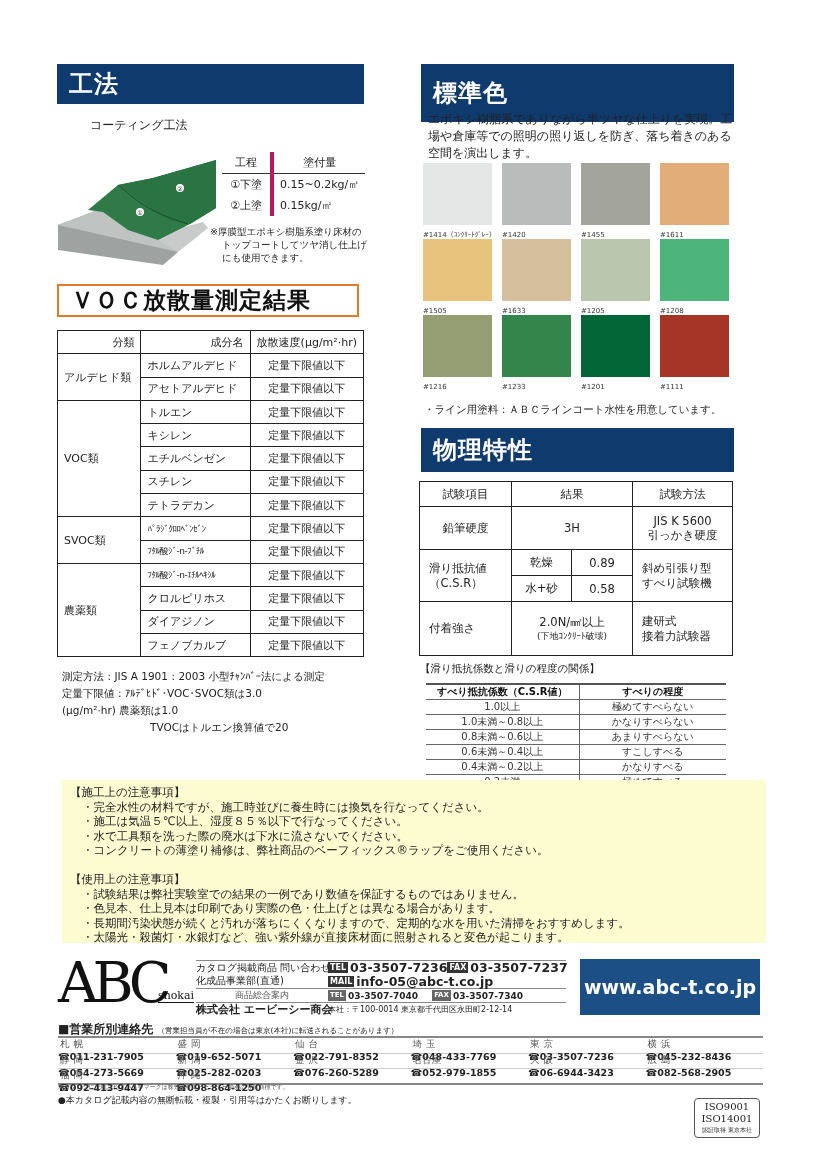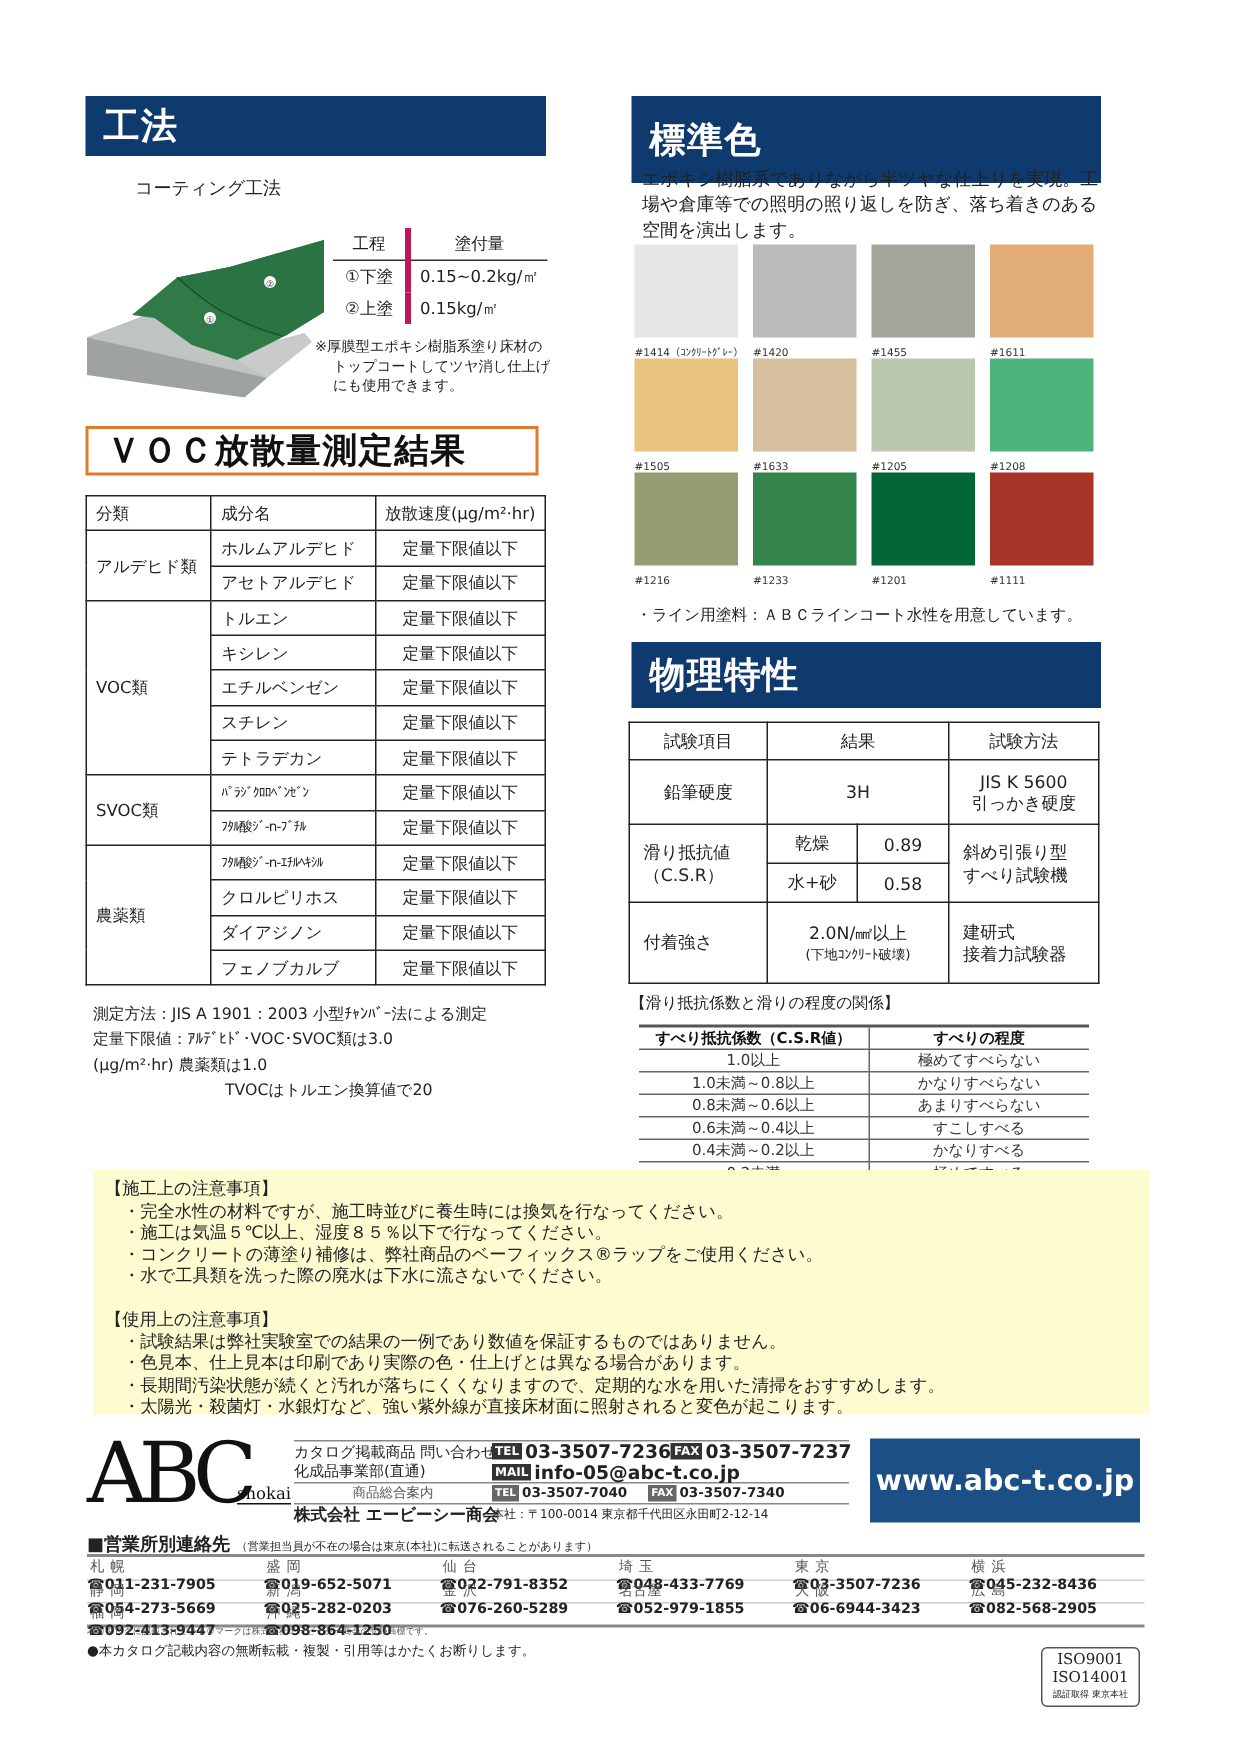--- a/index.html
+++ b/index.html
@@ -23,21 +23,21 @@
 
   
   .voc-title { position: absolute; left: 57px; top: 284px; width: 302px; height: 33px; border: 2px solid #e07b2a; font-weight: bold; font-size: 23px; display: flex; align-items: center; padding-left: 12px; letter-spacing: 1px; color: #111; }
 
   
   table.voc { position: absolute; left: 57px; top: 330px; width: 307px; border-collapse: collapse; font-size: 11px; }
   table.voc td { border: 1px solid #222; height: 23.3px; padding: 0 6px; white-space: nowrap; }
   table.voc td.cat { width: 88px; }
   table.voc td.name { width: 118px; }
   table.voc td.rate { text-align: center; }
-  table.voc tr.head td { text-align: left; }
+  table.voc tr.head td { text-align: right; }
   table.voc td.small { font-size: 9px; letter-spacing: -0.5px; }
 
   .voc-notes { position: absolute; left: 62px; top: 668px; font-size: 10.5px; line-height: 17px; }
 
   
   .desc { position: absolute; left: 428px; top: 111px; width: 310px; font-size: 12px; line-height: 17px; }
   .swatches { position: absolute; left: 423px; top: 163px; width: 310px; display: grid; grid-template-columns: repeat(4, 69px); column-gap: 10px; row-gap: 0; }
   .sw { height: 76px; display: flex; flex-direction: column; justify-content: space-between; }
   .sw .chip { width: 69px; height: 62px; }
   .sw .code { font-size: 7px; color: #333; margin-top: 2px; white-space: nowrap; }
@@ -341,22 +341,22 @@
         <td class="l">0.2未満</td>
         <td>極めてすべる</td>
       </tr>
 </tbody>
   </table>
 
 <div class="cautions">
   <div>【施工上の注意事項】</div>
   <div class="item">・完全水性の材料ですが、施工時並びに養生時には換気を行なってください。</div>
   <div class="item">・施工は気温５℃以上、湿度８５％以下で行なってください。</div>
+  <div class="item">・水で工具類を洗った際の廃水は下水に流さないでください。</div>
   <div class="item">・コンクリートの薄塗り補修は、弊社商品のベーフィックス®ラップをご使用ください。</div>
-  <div class="item">・水で工具類を洗った際の廃水は下水に流さないでください。</div>
   <div class="gap"></div>
   <div>【使用上の注意事項】</div>
   <div class="item">・試験結果は弊社実験室での結果の一例であり数値を保証するものではありません。</div>
   <div class="item">・色見本、仕上見本は印刷であり実際の色・仕上げとは異なる場合があります。</div>
   <div class="item">・長期間汚染状態が続くと汚れが落ちにくくなりますので、定期的な水を用いた清掃をおすすめします。</div>
   <div class="item">・太陽光・殺菌灯・水銀灯など、強い紫外線が直接床材面に照射されると変色が起こります。</div>
 </div>
 
 <div class="logo">
   <div class="abc">ABC</div>

